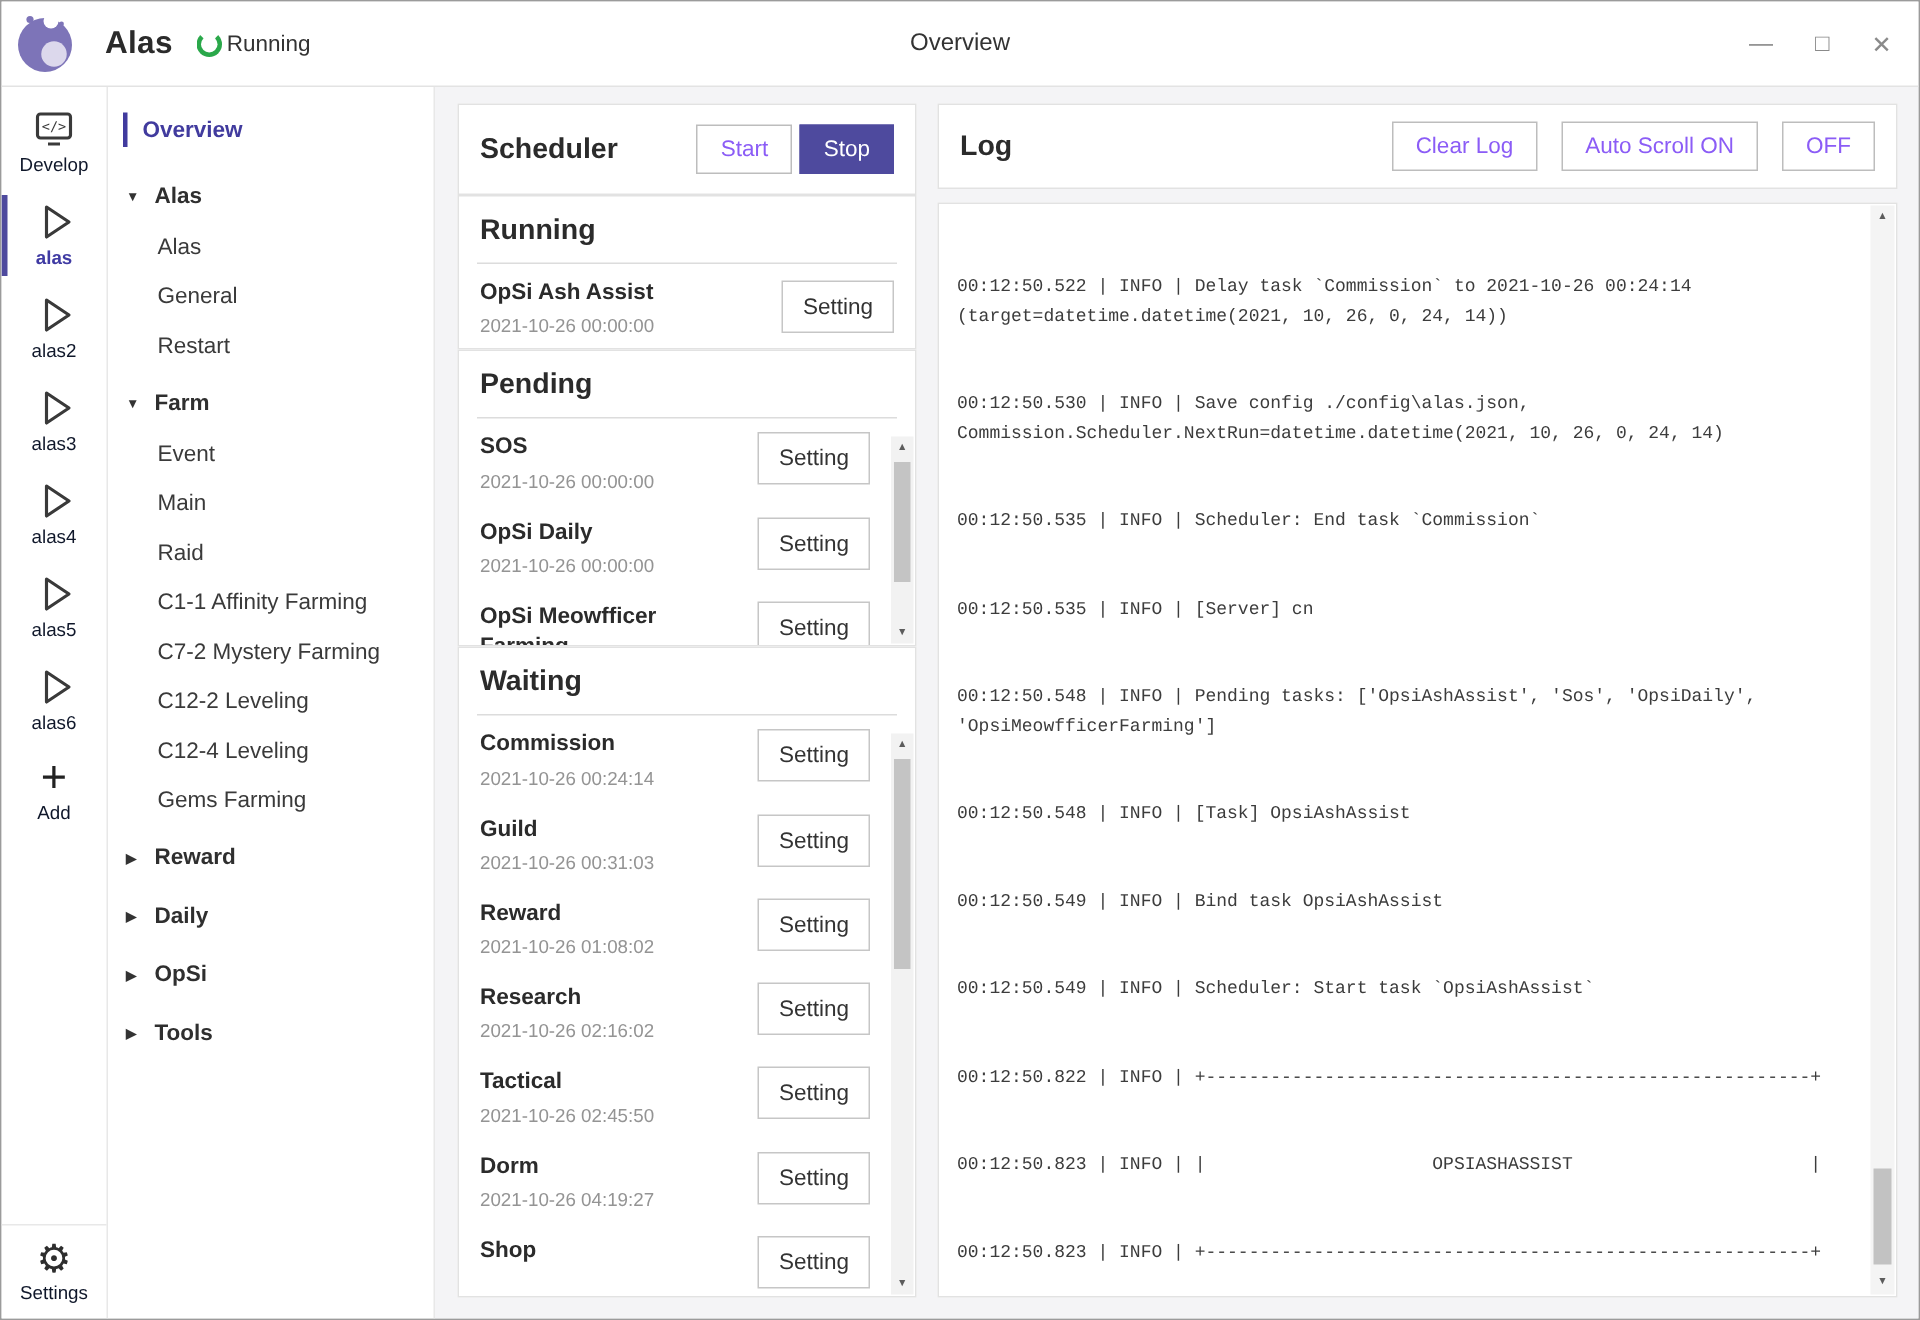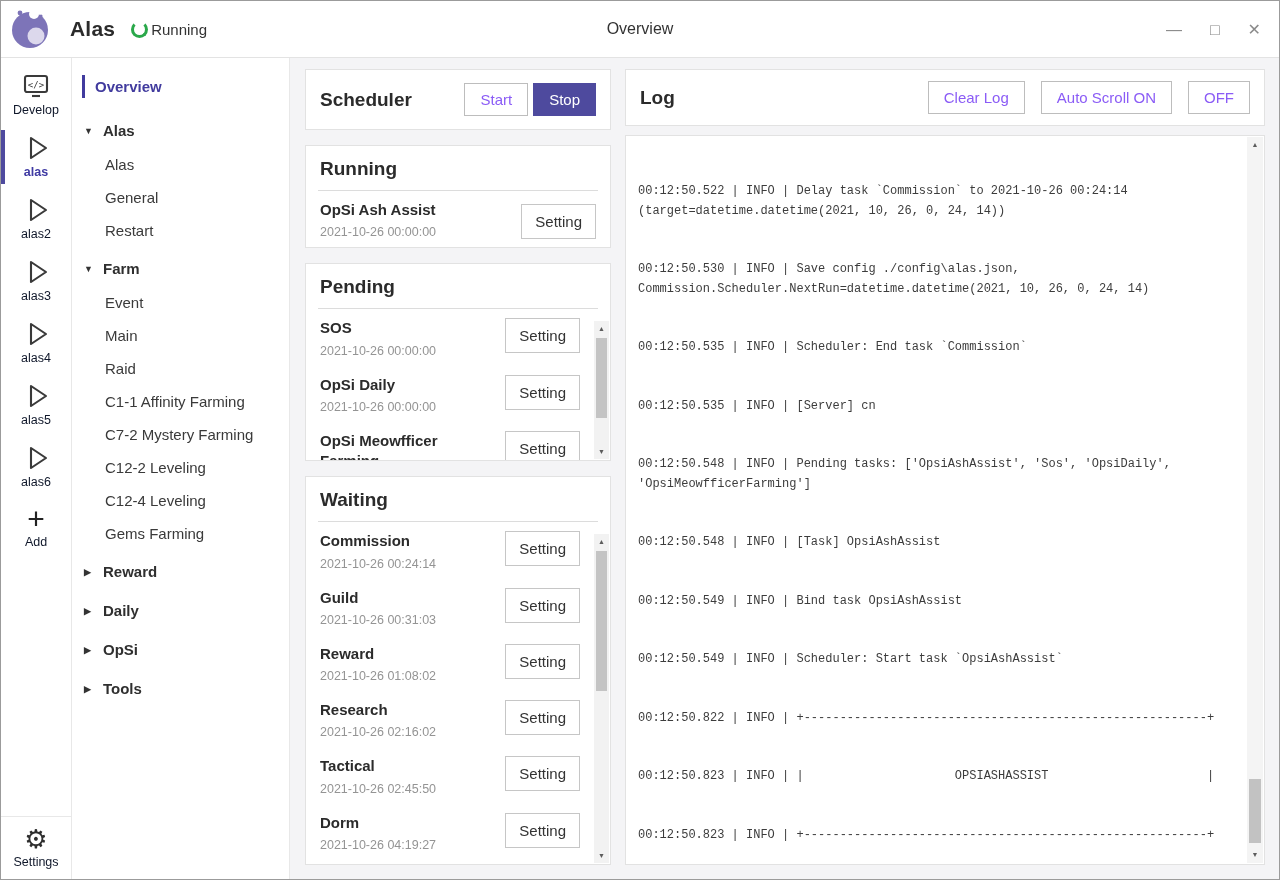--- a/index.html
+++ b/index.html
@@ -42,39 +42,39 @@
   
   .nav { width:218px; flex:0 0 218px; border-right:1px solid #e8e8e8; padding:16px 0 0; font-size:15px; color:#333; background:#fff; overflow:hidden; }
   .nav-overview { position:relative; padding:4px 0 4px 23px; font-weight:700; color:#413b9e; margin-bottom:14px; cursor:pointer; }
   .nav-overview .nav-bar { position:absolute; left:10px; top:1px; bottom:1px; width:3px; background:#413b9e; }
   .nav-group-header { display:flex; align-items:center; padding:9px 0 9px 12px; font-weight:600; color:#2f2f2f; cursor:pointer; margin-top:4px; }
   .caret { font-size:9px; margin-right:9px; color:#333; width:10px; }
   .nav-child { padding:8px 0 8px 33px; color:#3a3a3a; cursor:pointer; }
 
   
   .main { flex:1; display:flex; background:#f4f4f6; min-width:0; }
-  .col-mid { width:332px; flex:0 0 332px; padding:11px 11px 14px 15px; display:flex; flex-direction:column; gap:15px; min-height:0; }
+  .col-mid { width:332px; flex:0 0 332px; padding:11px 11px 14px 15px; display:flex; flex-direction:column; gap:0; min-height:0; }
   .col-log { flex:1; padding:11px 14px 14px 3px; display:flex; flex-direction:column; min-width:0;justify-content:flex-end; }
 
   .card { background:#fff; border:1px solid #e2e2e2; }
 
   
   .scheduler-card { padding:13px 14px; display:flex; align-items:center; justify-content:space-between; }
   .card-title { font-size:19px; font-weight:600; color:#2b2b2b; }
   .btn { font-family:"Liberation Sans",sans-serif; font-size:15px; color:#8b5cf6; background:#fff; border:1px solid #bdbdbd; padding:7px 15px; cursor:pointer; }
   .btn-primary { background:#4e4a9e; border-color:#4e4a9e; color:#fff;text-align:center; }
   .btn-row { display:flex; gap:5px; }
 
   
   .task-card { padding-top:12px; position:relative; overflow:hidden; }
   .task-card .card-title { padding:0 14px 10px; }
   .task-card .title-rule { border:none; border-top:1px solid #dcdcdc; margin:0 12px; }
   .task-list { position:relative; }
   .task-row { display:flex; justify-content:space-between; align-items:flex-start; padding:9px 30px 8px 14px; }
-  .task-row.no-scroll { padding-right:14px; align-items:flex-end; }
+  .task-row.no-scroll { padding-right:14px; align-items:center; }
   .task-name { font-size:15px; font-weight:700; color:#2b2b2b; max-width:170px; line-height:1.35; }
   .task-time { font-size:12.5px; color:#949494; margin-top:5px; }
   .setting-btn { font-size:15px; color:#333; background:#fff; border:1px solid #c6c6c6; padding:8px 13px; cursor:pointer; }
 
   .pending-card { height:198px; flex:0 0 198px; }
   .waiting-card { flex:1; min-height:0; }
 
   
   .vscroll { position:absolute; top:0; bottom:1px; right:1px; width:15px; background:#f2f2f2; }
   .vscroll .arrow { position:absolute; left:0; width:15px; height:15px; font-size:7px; color:#5c5c5c; text-align:center; line-height:15px; cursor:pointer; }

